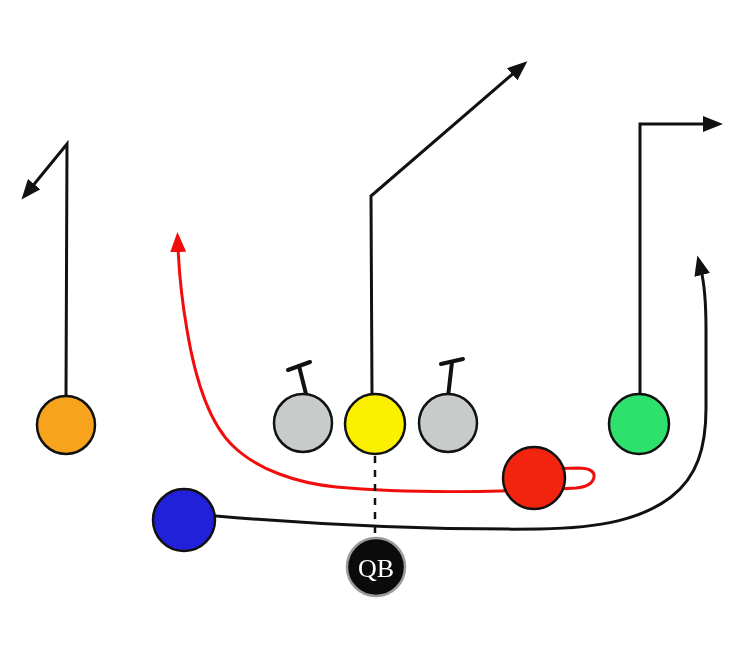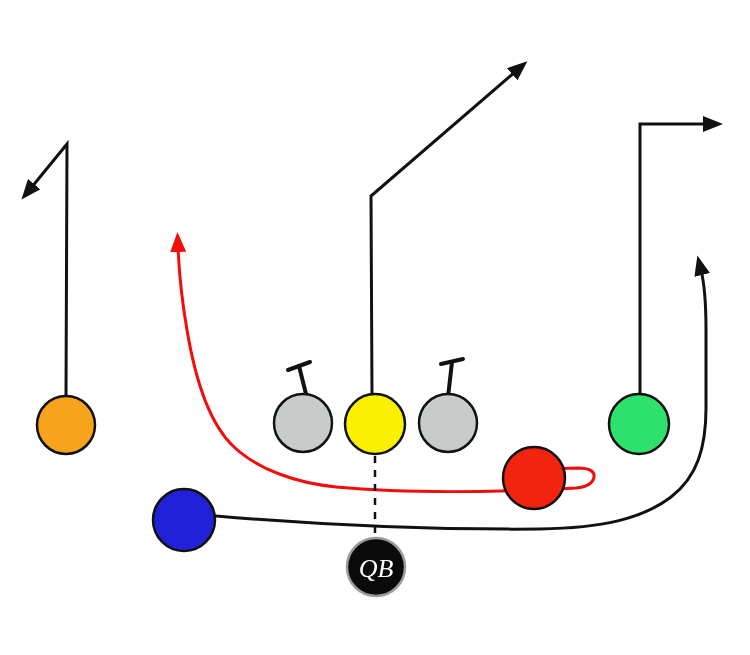--- a/index.html
+++ b/index.html
@@ -9,21 +9,20 @@
     height: 655px;
     background: #ffffff;
     overflow: hidden;
     font-family: "Liberation Serif", serif;
   }
   #stage {
     position: relative;
     width: 750px;
     height: 655px;
     background: #ffffff;
-    font-style: italic;
   }
   svg { display: block; }
   .qb-label {
     font-family: "Liberation Serif", serif;
     font-size: 26px;
   }
 </style>
 </head>
 <body>
 

